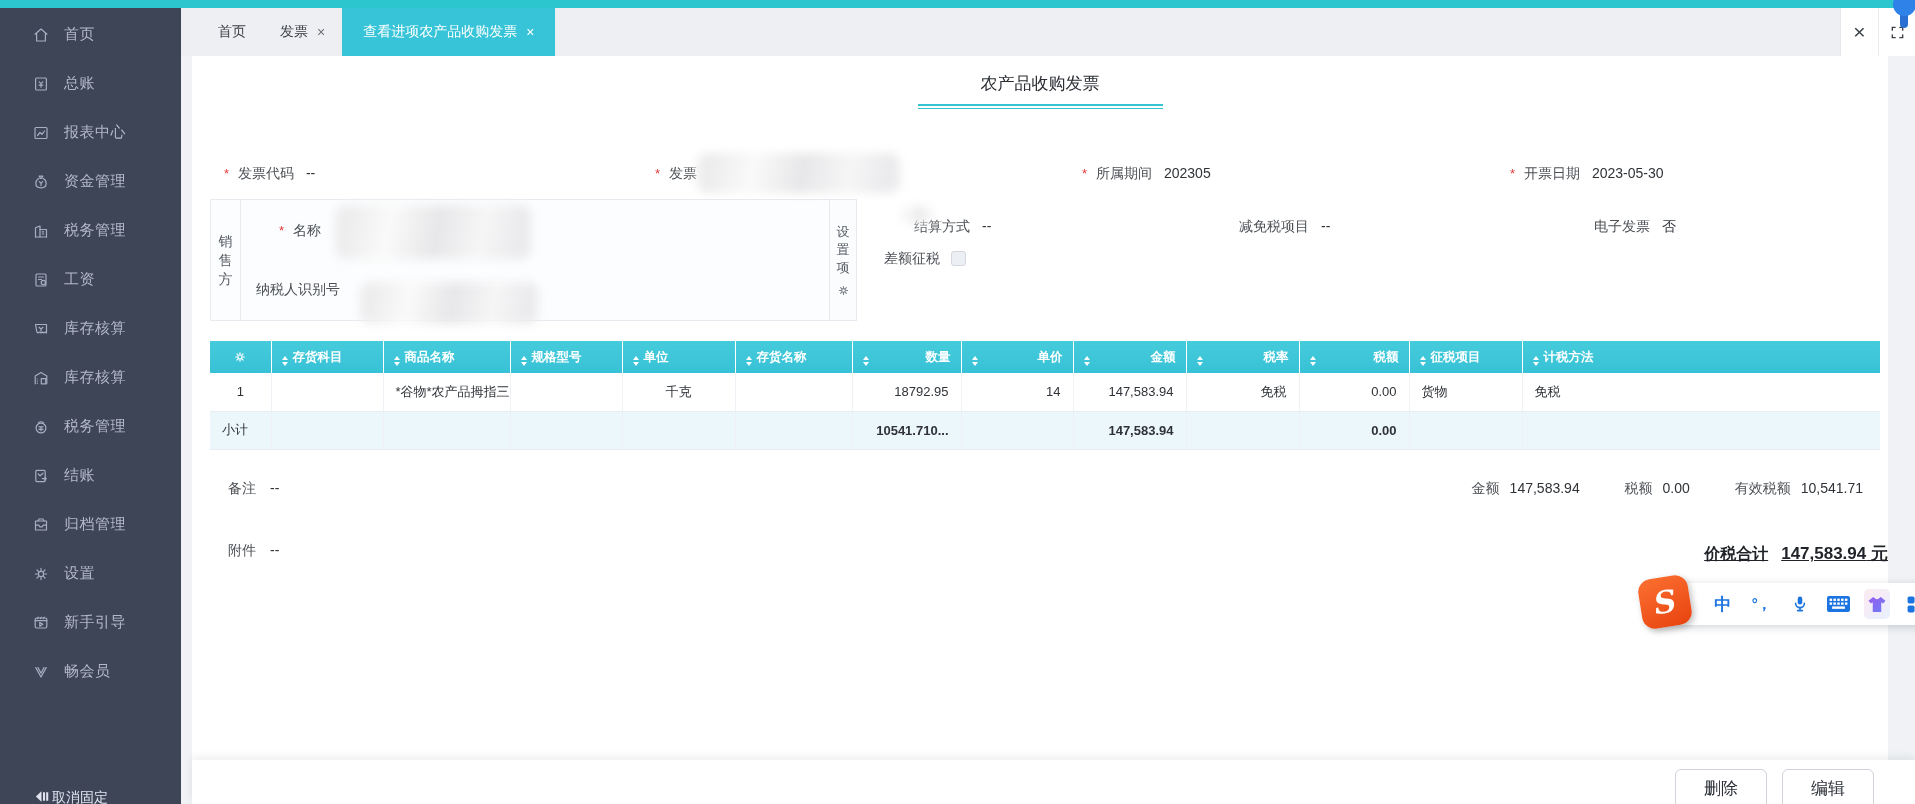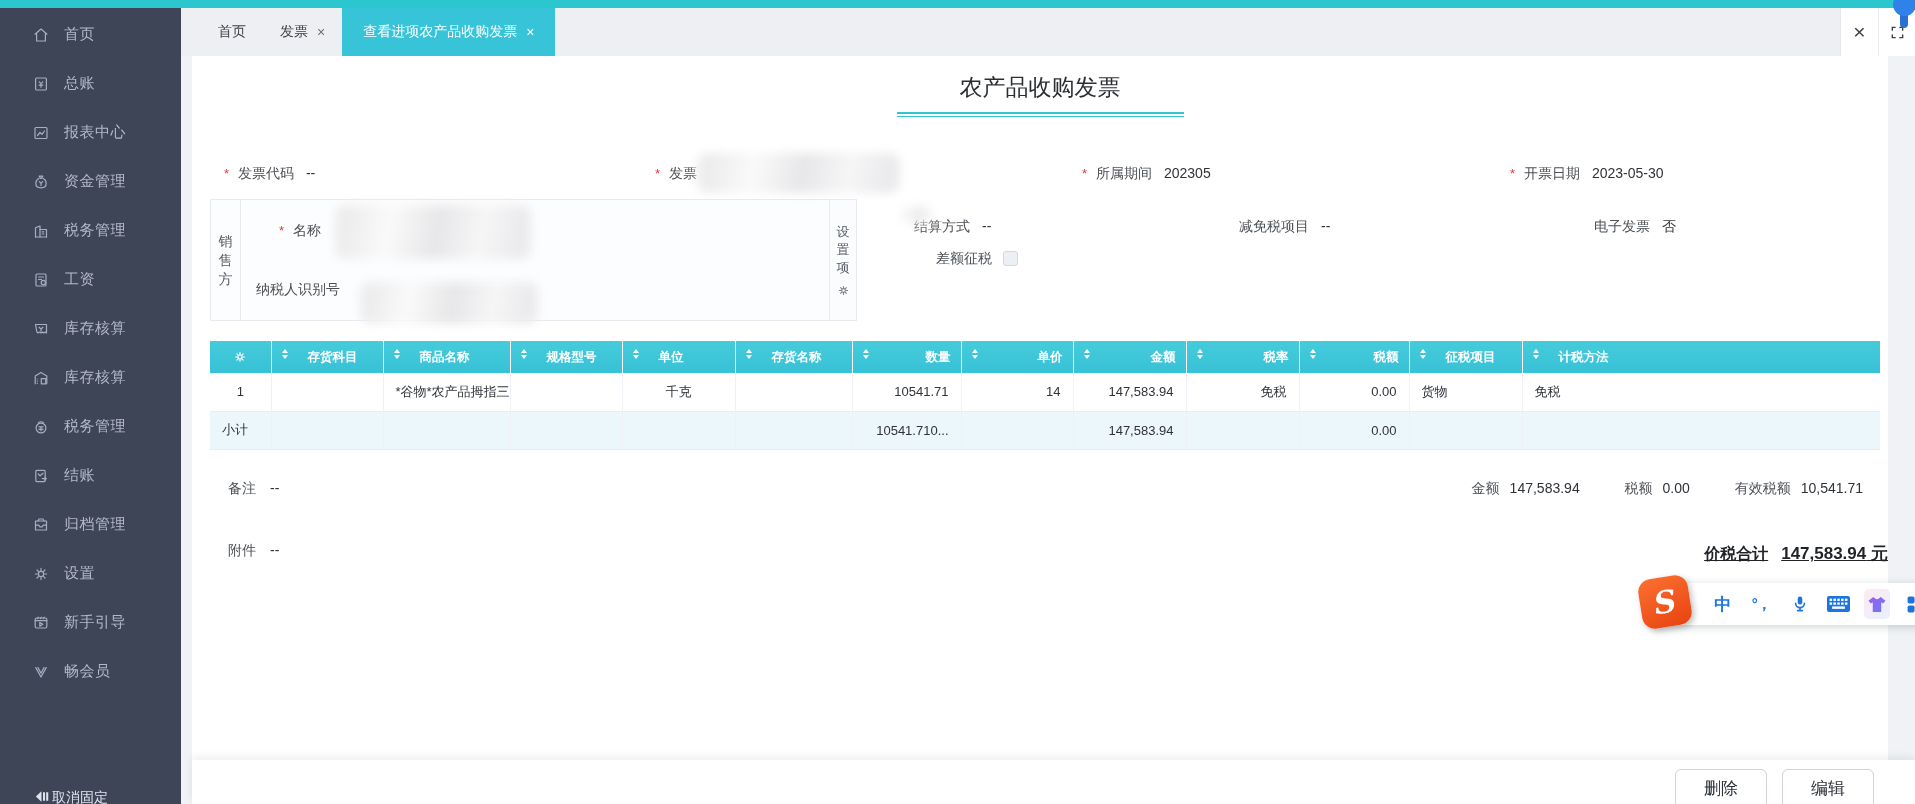--- a/index.html
+++ b/index.html
@@ -31,21 +31,21 @@
   .winbtn + .winbtn{border-left:1px solid #ececf0;}
   .winbtn.close{font-size:21px;}
 
   
   .pin{position:absolute;left:1893px;top:-7px;width:23px;height:23px;border-radius:50%;background:#2e82e8;z-index:50;}
   .pin-stem{position:absolute;left:1900px;top:13px;width:8px;height:15px;border-radius:0 0 4px 4px;background:#2a6fd2;z-index:49;}
 
   
   .panel{position:absolute;left:192px;top:56px;width:1696px;height:704px;background:#fff;z-index:10;}
   .title-wrap{position:absolute;left:0;top:16px;width:100%;text-align:center;}
-  .page-title{display:inline-block;position:relative;padding:0 63px 9px;font-size:23px;color:#2a2e33;border-bottom:2px solid #33c4cf;text-align:center;}
+  .page-title{display:inline-block;position:relative;padding:0 63px 9px;font-size:17px;color:#2a2e33;border-bottom:2px solid #33c4cf;text-align:center;}
   .page-title:after{content:"";position:absolute;left:0;right:0;bottom:-5px;height:1px;background:#33c4cf;}
 
   .field{position:absolute;top:102px;height:30px;line-height:30px;font-size:14px;color:#4c5055;white-space:nowrap;}
   .req:before{content:"*";color:#e23b39;margin-right:5px;font-size:13px;}
   .fval{margin-left:12px;color:#2f3338;}
 
   .blob{position:absolute;background:linear-gradient(100deg,#ededee 8%,#fafafa 28%,#e7e7e9 52%,#f6f6f7 74%,#ebebed 92%);filter:blur(5px);border-radius:10px;z-index:5;}
 
   
   .seller-box{position:absolute;left:18px;top:143px;width:620px;height:122px;border:1px solid #e7ebf0;background:#fcfdfe;display:flex;}
@@ -54,30 +54,30 @@
   .seller-line{position:absolute;height:24px;line-height:24px;font-size:14px;color:#4c5055;white-space:nowrap;}
   .settings-strip{position:absolute;left:638px;top:143px;width:27px;height:122px;border:1px solid #e7ebf0;border-left:none;background:#fbfcfd;display:flex;flex-direction:column;align-items:center;justify-content:center;color:#565b63;font-size:13px;line-height:18px;cursor:pointer;}
   .settings-strip .gearline{margin-top:7px;color:#7a7f88;display:flex;}
   .opt{position:absolute;height:26px;line-height:26px;font-size:14px;color:#4c5055;white-space:nowrap;}
   .cb{display:inline-block;width:15px;height:15px;border:1px solid #d4d7dd;border-radius:3px;background:#eceff4;vertical-align:-3px;margin-left:11px;cursor:pointer;}
 
   
   .inv-table{position:absolute;left:18px;top:285px;border-collapse:collapse;table-layout:fixed;width:1670px;}
   .inv-table th{height:32px;padding:0 10px;background:linear-gradient(180deg,#45cbdb,#37c1d6);color:#fff;font-size:12.5px;font-weight:bold;border-right:1px solid rgba(255,255,255,.35);cursor:pointer;overflow:hidden;white-space:nowrap;}
   .inv-table th:last-child{border-right:none;}
-  .th-in{display:flex;align-items:flex-start;gap:20px;}
+  .th-in{display:flex;align-items:flex-end;gap:5px;}
   .th-in.num{justify-content:space-between;}
   .sorter{display:inline-flex;flex-direction:column;gap:2px;flex:none;}
   .sorter i{display:block;width:0;height:0;border-left:3.5px solid transparent;border-right:3.5px solid transparent;}
   .sorter .up{border-bottom:4px solid #fff;}
   .sorter .dn{border-top:4px solid #fff;}
   .inv-table td{height:38px;padding:0 12px;font-size:13px;color:#2f3338;border-bottom:1px solid #e8edf2;border-right:1px solid #eef2f6;overflow:hidden;white-space:nowrap;background:#fff;}
   .inv-table td:last-child{border-right:none;}
   .inv-table tr.subtotal td{background:#ecf7fb;}
-  td.c{text-align:center;} td.r{text-align:right;} td.b{font-weight:normal;}
+  td.c{text-align:center;} td.r{text-align:right;} td.b{font-weight:bold;}
 
   .line-label{position:absolute;left:36px;font-size:14px;color:#4c5055;white-space:nowrap;}
   .line-label .fval{margin-left:14px;}
   .totals{position:absolute;right:25px;top:424px;font-size:14px;color:#4c5055;white-space:nowrap;}
   .totals .tval{color:#2f3338;margin-left:10px;}
   .totals .tgap{display:inline-block;width:41px;}
   .grand{position:absolute;right:0;top:486px;font-size:16px;font-weight:bold;color:#1f2328;white-space:nowrap;text-decoration:underline;}
   .grand .gval{font-size:17px;margin-left:13px;}
 
   
@@ -329,21 +329,21 @@
 
     <div class="opt" style="left:722px;top:157px">
       <span>结算方式</span><span class="fval">--</span>
     </div>
     <div class="opt" style="left:1047px;top:157px">
       <span>减免税项目</span><span class="fval">--</span>
     </div>
     <div class="opt" style="left:1402px;top:157px">
       <span>电子发票</span><span class="fval">否</span>
     </div>
-    <div class="opt" style="left:744px;top:189px">
+    <div class="opt" style="left:692px;top:189px">
       <span>差额征税</span><span class="cb"></span>
     </div>
 
     <table class="inv-table" id="inv-table">
         <colgroup>
           <col style="width:61px">
           <col style="width:112px">
           <col style="width:127px">
           <col style="width:112px">
           <col style="width:113px">
@@ -477,21 +477,21 @@
           </tr>
         </thead>
         <tbody>
           <tr>
             <td class="c">1</td>
             <td class="l"></td>
             <td class="l">*谷物*农产品拇指三</td>
             <td class="l"></td>
             <td class="c">千克</td>
             <td class="l"></td>
-            <td class="r">10541.71</td>
+            <td class="r">18792.95</td>
             <td class="r">14</td>
             <td class="r">147,583.94</td>
             <td class="r">免税</td>
             <td class="r">0.00</td>
             <td class="l">货物</td>
             <td class="l">免税</td>
           </tr>
           <tr class="subtotal">
             <td class="l">小计</td>
             <td class="l"></td>

